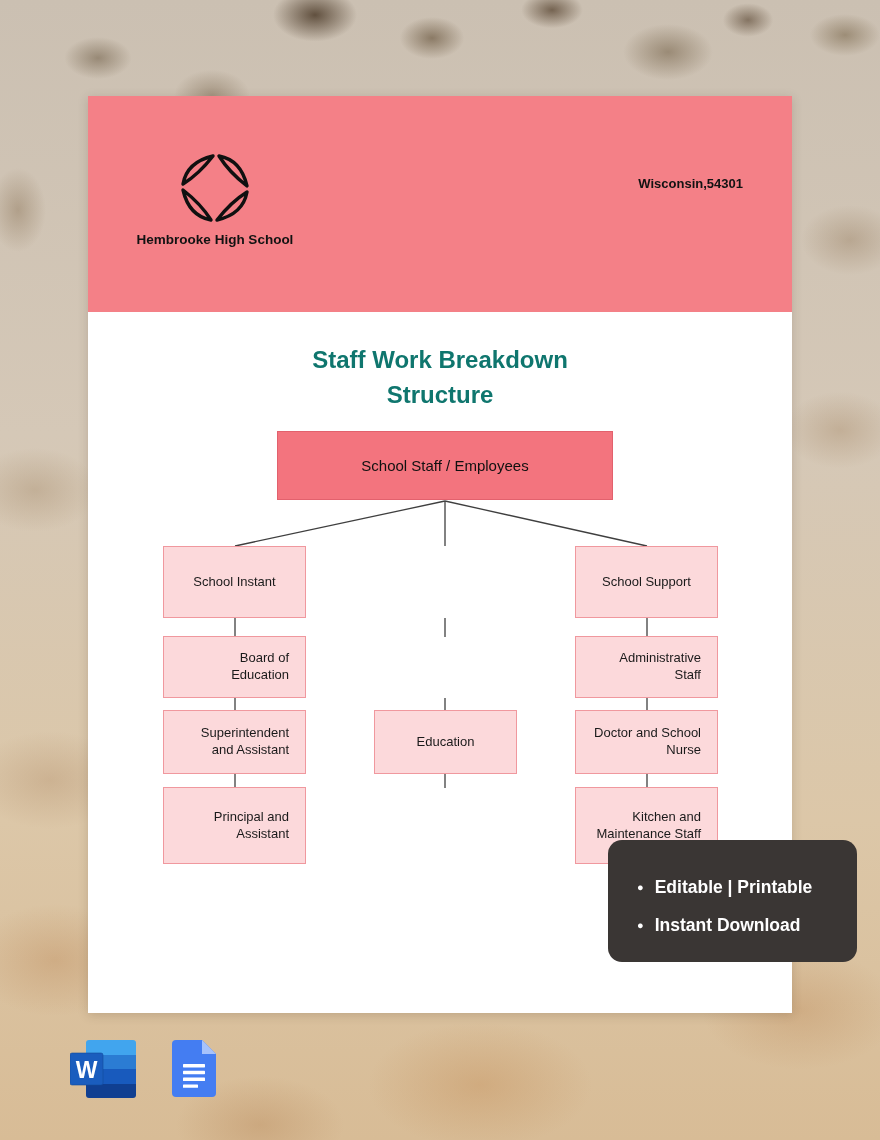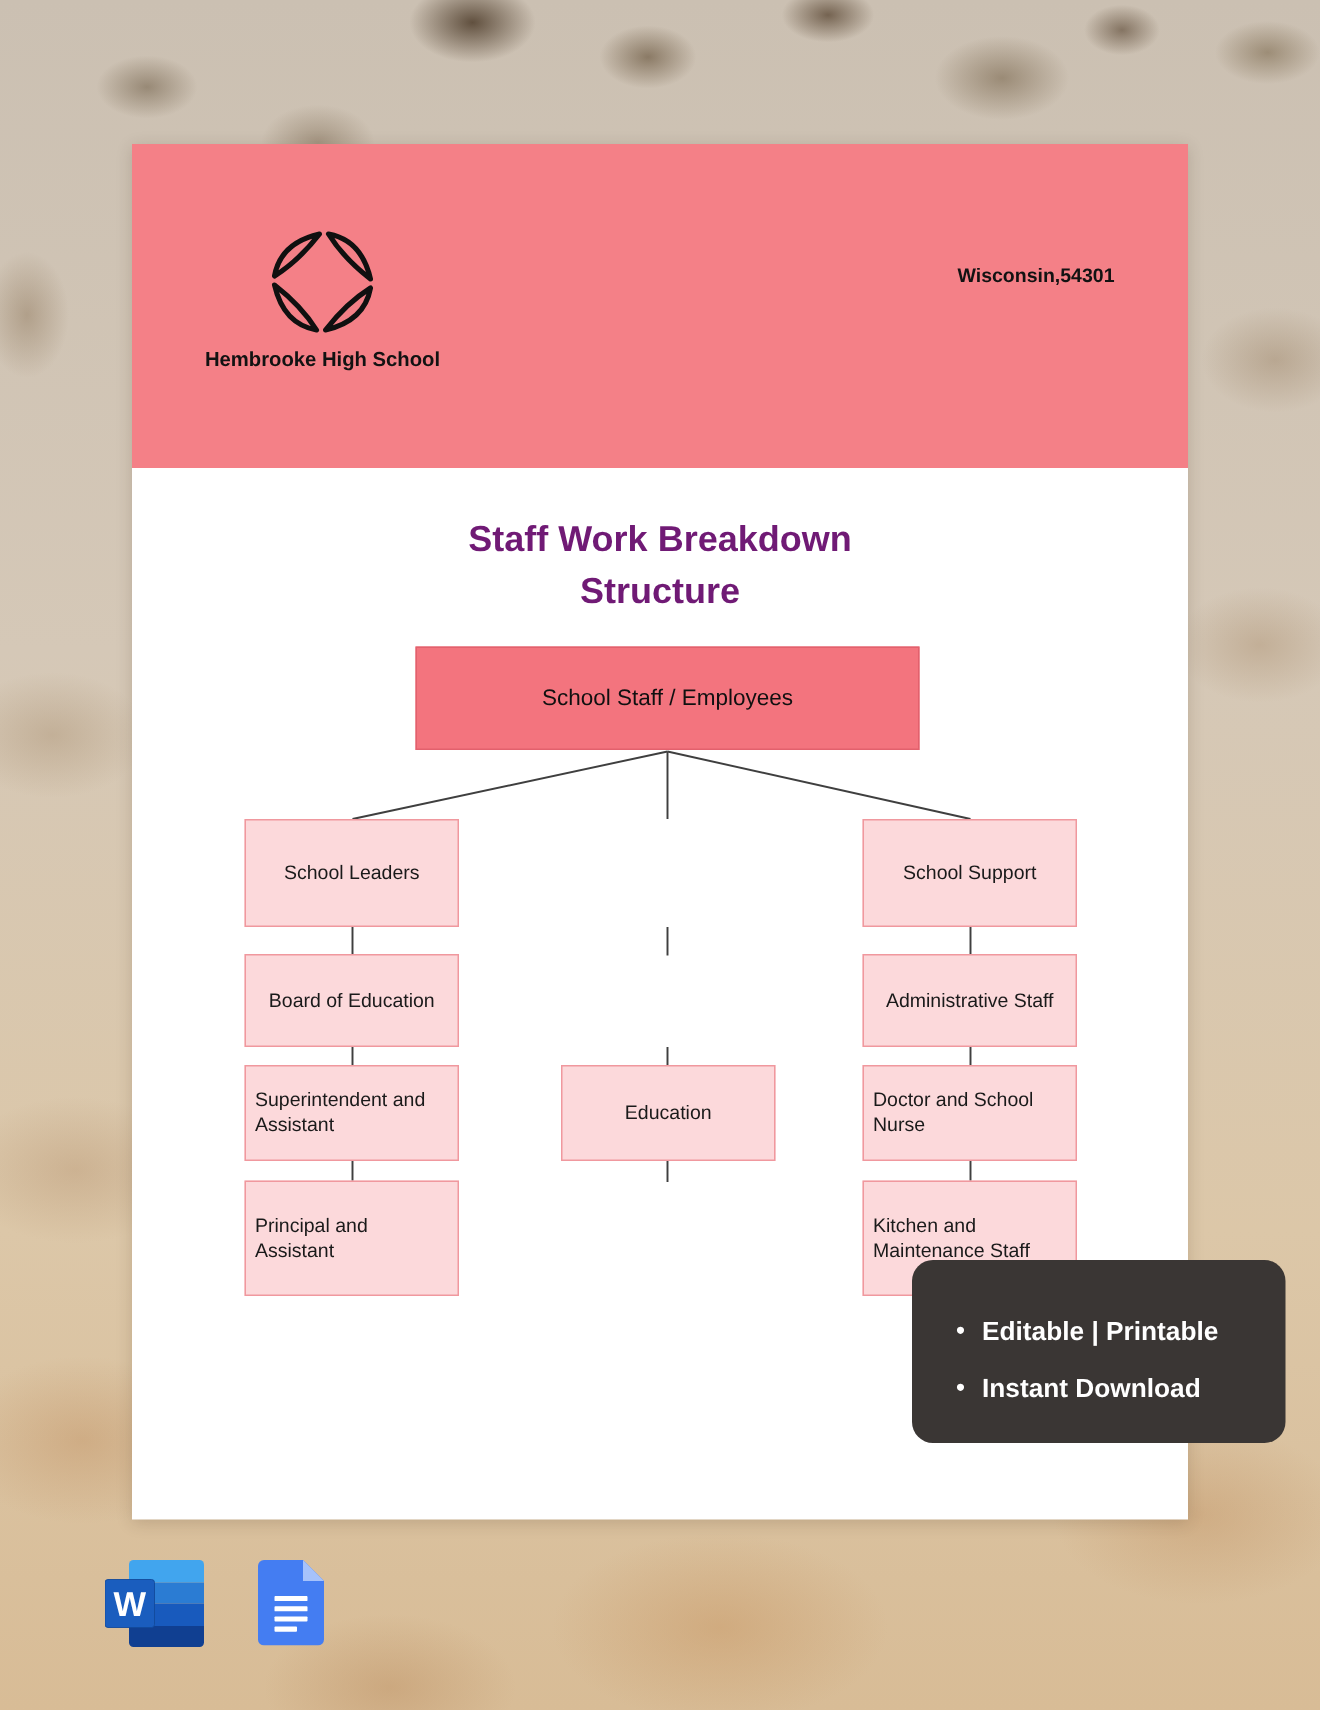--- a/index.html
+++ b/index.html
@@ -39,26 +39,26 @@
   .school-name {
     position:absolute; left:22px; top:136px; width:210px; text-align:center;
     font-size:13.5px; font-weight:bold; color:#121212;
   }
   .contact {
     position:absolute; right:49px; top:78px; text-align:right;
     font-size:13px; font-weight:bold; line-height:20px; color:#121212;
   }
   .doc-title {
     position:absolute; left:197px; top:246px; width:310px; text-align:center;
-    font-size:24px; line-height:35px; font-weight:bold; color:#701a75;
+    font-size:24px; line-height:35px; font-weight:bold; color:#0f766e;
   }
   .connectors { position:absolute; left:0; top:0; pointer-events:none; }
   .node {
     position:absolute; display:flex; align-items:center; justify-content:center;
-    text-align:left; font-size:13px; color:#1a1a1a; line-height:1.3; padding:3px 6px;
+    text-align:right; font-size:13px; color:#1a1a1a; line-height:1.3; padding:3px 16px;
   }
   .root-node {
     left:189px; top:335px; width:336px; height:69px;
     background:#f3747e; border:1px solid #e2616d; font-size:15px; color:#101010;
   }
   .child { width:143px; background:#fcd9db; border:1px solid #f0989e; }
   .col0 { left:75px; }  .col1 { left:286px; }  .col2 { left:487px; }
   .row0 { top:450px; height:72px; }
   .row1 { top:540px; height:62px; }
   .row2 { top:614px; height:64px; }
@@ -109,21 +109,21 @@
       <line x1="357" y1="602" x2="357" y2="615"></line>
       <line x1="357" y1="678" x2="357" y2="692"></line>
       <line x1="559" y1="522" x2="559" y2="541"></line>
       <line x1="559" y1="602" x2="559" y2="615"></line>
       <line x1="559" y1="678" x2="559" y2="692"></line>
     </g>
   </svg>
 
   <div class="node root-node">School Staff / Employees</div>
 
-  <div class="node child col0 row0">School Leaders</div>
+  <div class="node child col0 row0">School Instant</div>
   <div class="node child col0 row1">Board of Education</div>
   <div class="node child col0 row2">Superintendent and Assistant</div>
   <div class="node child col0 row3">Principal and Assistant</div>
 
   <div class="node child col1 row2">Education</div>
 
   <div class="node child col2 row0">School Support</div>
   <div class="node child col2 row1">Administrative Staff</div>
   <div class="node child col2 row2">Doctor and School Nurse</div>
   <div class="node child col2 row3">Kitchen and Maintenance Staff</div>

